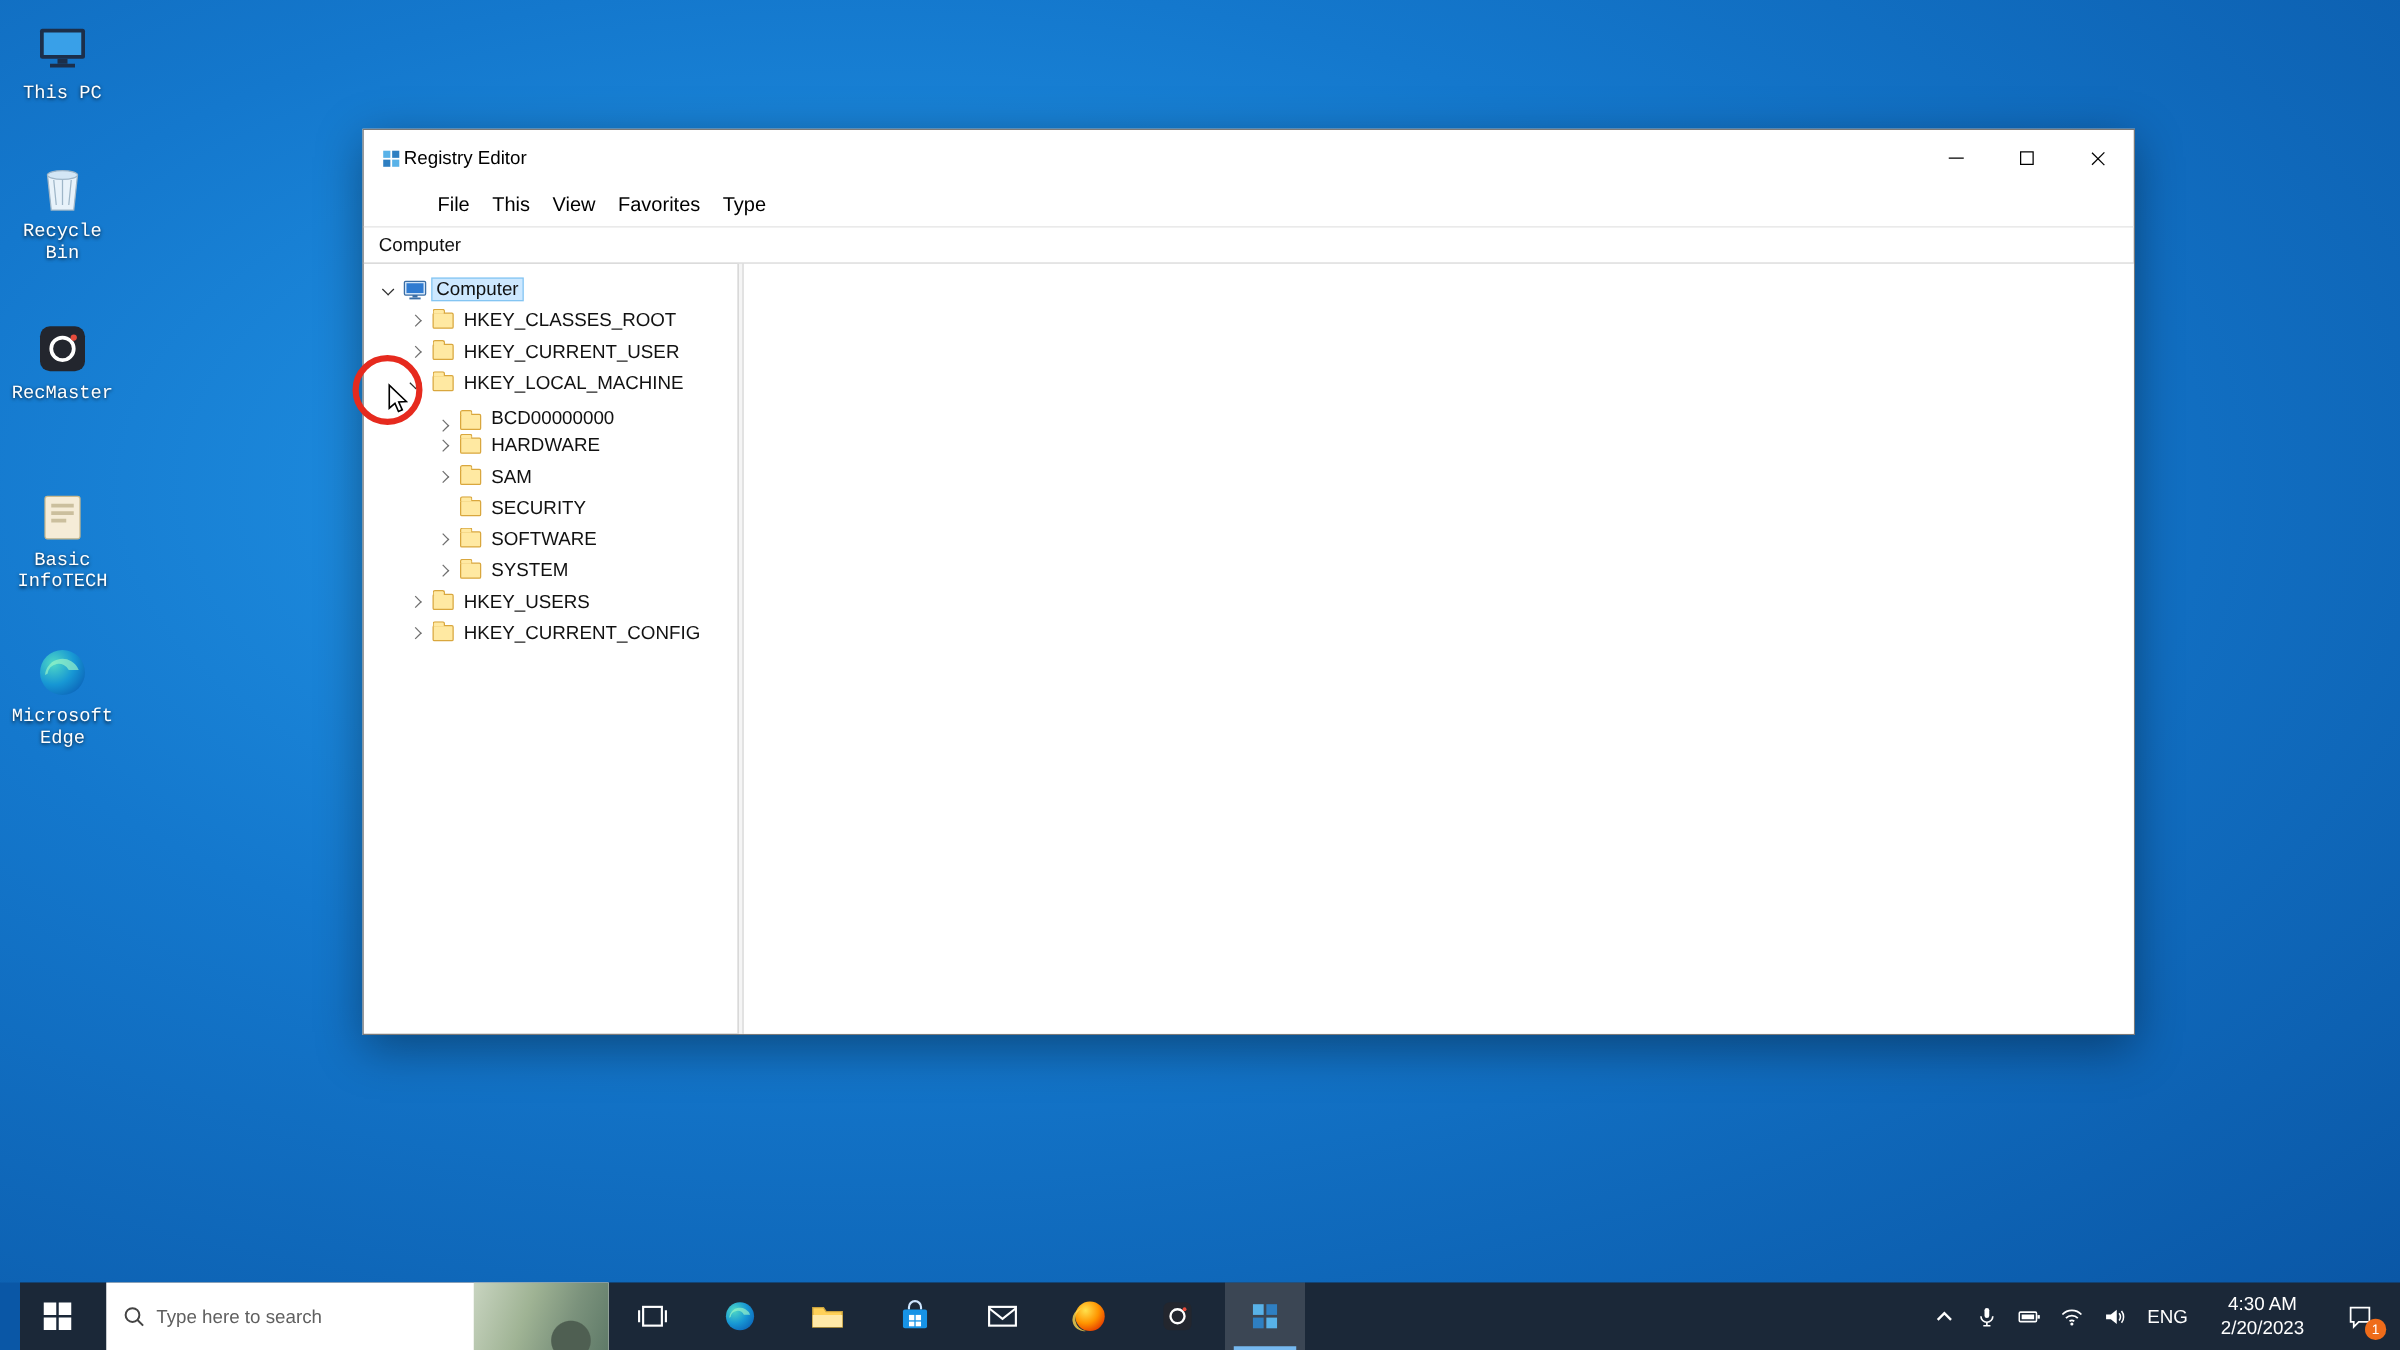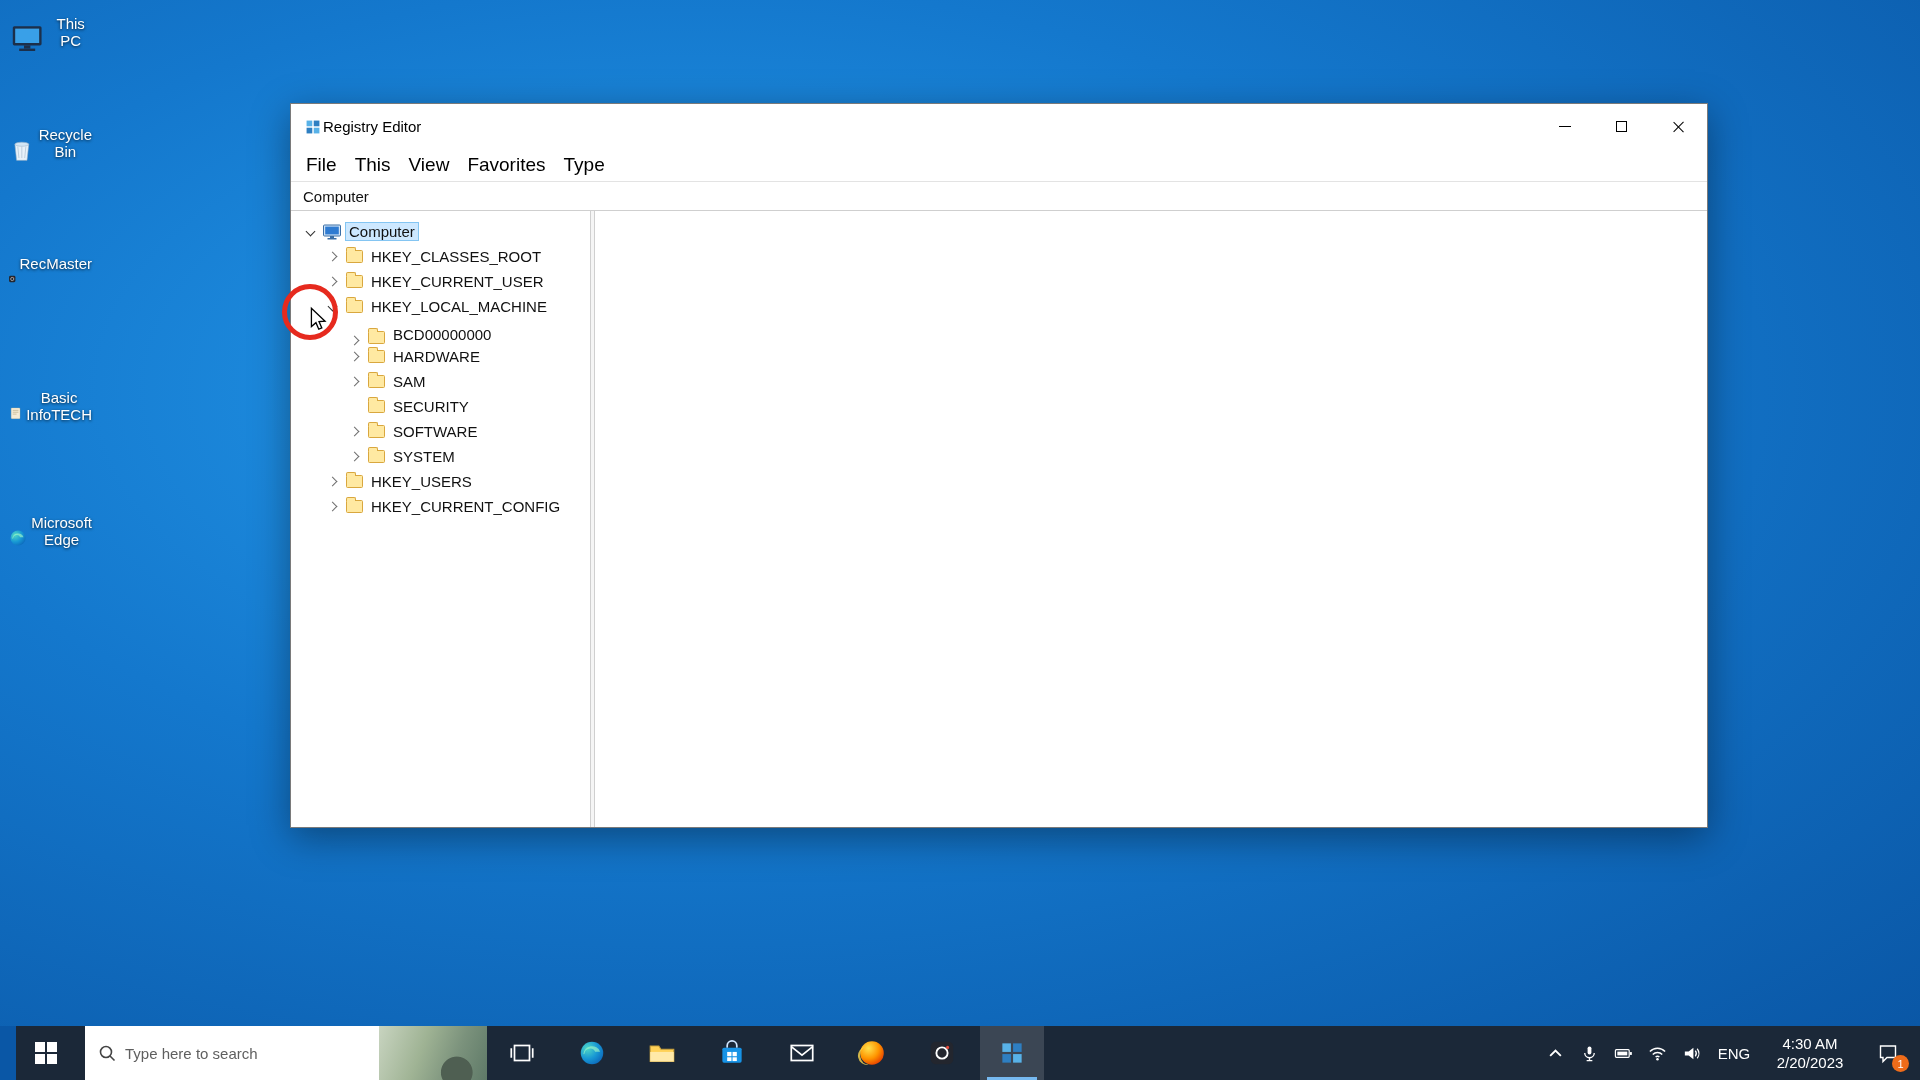--- a/index.html
+++ b/index.html
@@ -2,21 +2,21 @@
 <html><head>
 <meta charset="utf-8">
 <style>
   * { box-sizing: border-box; margin: 0; padding: 0; }
   html,body { width:1920px; height:1080px; overflow:hidden; }
   body { font-family:"Liberation Sans", sans-serif; position:relative; background:#0a57a6; }
 
   
   .desktop { position:absolute; inset:0 0 54px 0;
     background: radial-gradient(ellipse at 36% 38%, #2499ea 0%, #1478cd 45%, #0a57a6 100%); }
-  .desktop-icon { position:absolute; left:8px; width:84px; display:flex; flex-direction:row; gap:3px; }
+  .desktop-icon { position:absolute; left:8px; width:84px; display:flex; flex-direction:column; align-items:center; gap:3px;font-family:Liberation Mono, monospace; }
   .di-glyph { width:48px; height:48px; }
   .di-glyph svg { width:100%; height:100%; display:block; }
   .di-label { color:#fff; font-size:15px; text-align:center; line-height:1.15; text-shadow:0 1px 3px rgba(0,0,0,.75); }
 
   
   .window { position:absolute; left:290px; top:103px; width:1418px; height:725px; background:#fff;
     border:1px solid #7a7a7a; box-shadow:0 10px 36px rgba(0,0,0,.38); display:flex; flex-direction:column; z-index:10; }
   .titlebar { flex:0 0 45px; display:flex; align-items:center; }
   .tb-left { display:flex; align-items:center; padding-left:12px; }
   .app-icon svg { width:20px; height:20px; display:block; }
@@ -24,21 +24,21 @@
   .window-controls { margin-left:auto; display:flex; height:100%; }
   .wc-btn { width:57px; height:100%; display:flex; align-items:center; justify-content:center; }
   .wc-minimize .wc-glyph { width:12px; height:1px; background:#000; }
   .wc-maximize .wc-glyph { width:11px; height:11px; border:1px solid #000; }
   .wc-close .wc-glyph { position:relative; width:14px; height:14px; }
   .wc-close .wc-glyph::before, .wc-close .wc-glyph::after {
     content:""; position:absolute; left:6.3px; top:0; width:1.4px; height:14px; background:#000; }
   .wc-close .wc-glyph::before { transform:rotate(45deg); }
   .wc-close .wc-glyph::after  { transform:rotate(-45deg); }
 
-  .menubar { flex:0 0 32px; display:flex; align-items:center; padding:0 6px; font-size:19px; color:#000; }
+  .menubar { flex:0 0 32px; display:flex; align-items:center; padding:0 6px; font-size:16px; color:#000;margin-left:44px; }
   .menu-item { padding:4px 9px; }
   .addressbar { flex:0 0 30px; border-top:1px solid #e3e3e3; border-bottom:1px solid #cfcfcf;
     display:flex; align-items:center; padding:0 12px; font-size:15px; color:#111; }
 
   .panes { flex:1; display:flex; min-height:0; }
   .tree-pane { flex:0 0 299px; padding-top:8px; overflow:hidden; }
   .splitter { flex:0 0 5px; background:#f5f5f5; border-left:1px solid #cfcfcf; border-right:1px solid #cfcfcf; }
   .list-pane { flex:1; display:flex; flex-direction:column; }
   .header-row { flex:0 0 27px; display:flex; border-bottom:1px solid #e0e0e0; }
   .col-header { display:flex; align-items:center; padding:0 12px; font-size:15px; color:#222; border-right:1px solid #e8e8e8; }

